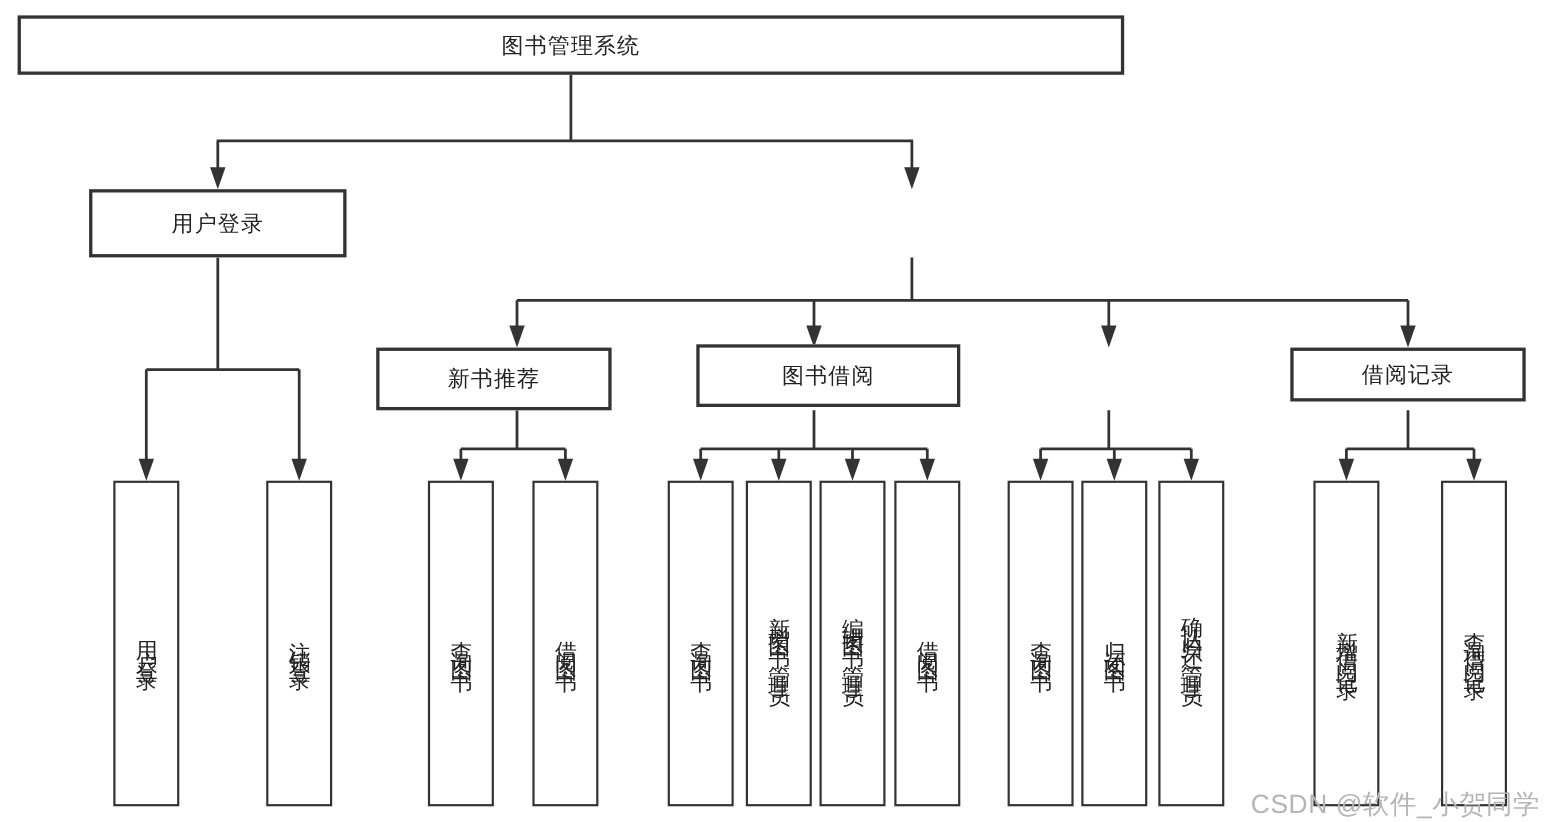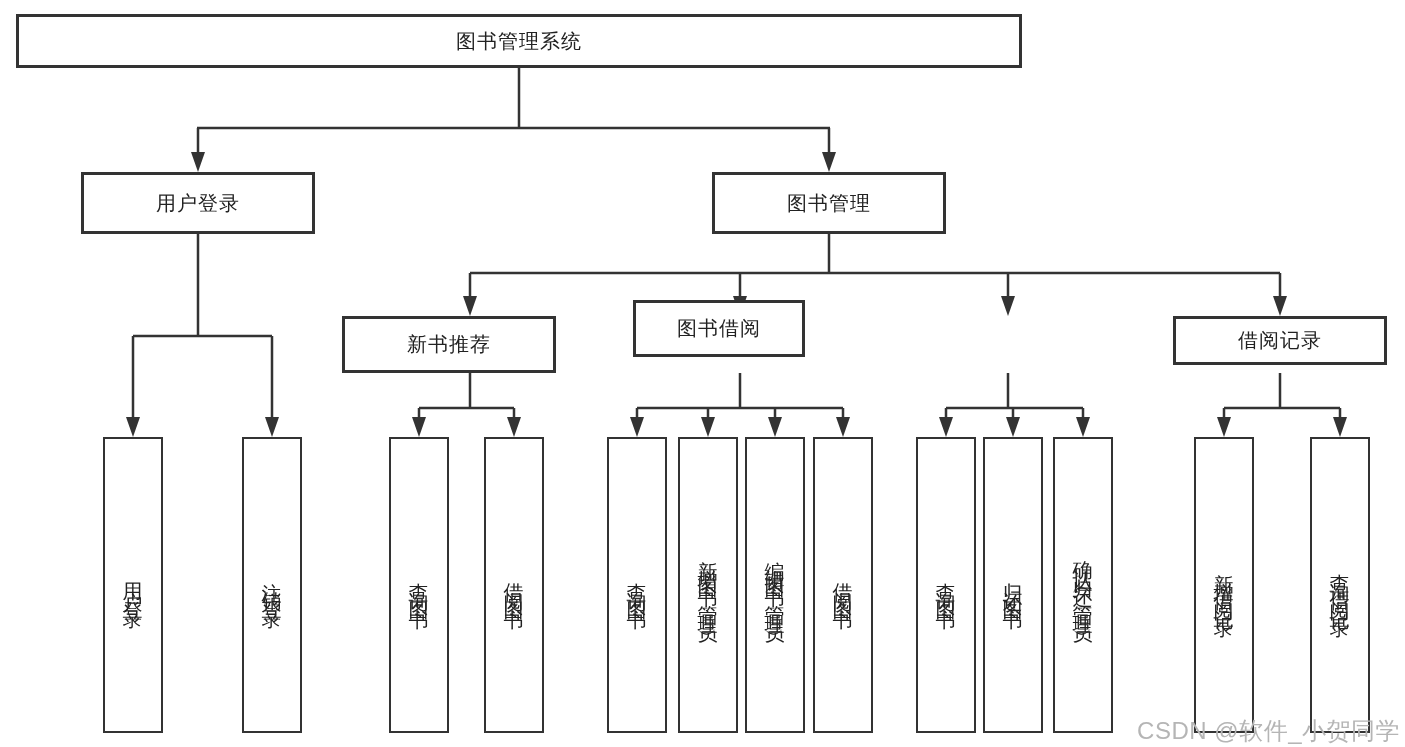--- a/index.html
+++ b/index.html
@@ -129,28 +129,25 @@
     </g>
   </svg>
 
   <div class="box" style="left:16px;top:14px;width:1006px;height:54px">
     <span class="lbl">图书管理系统</span>
   </div>
 
   <div class="box" style="left:81px;top:172px;width:234px;height:62px">
     <span class="lbl">用户登录</span>
   </div>
-  <div class="box" style="left:712px;top:172px;width:234px;height:62px">
-    <span class="lbl">图书管理</span>
-  </div>
 
   <div class="box" style="left:342px;top:316px;width:214px;height:57px">
     <span class="lbl">新书推荐</span>
   </div>
-  <div class="box" style="left:633px;top:300px;width:172px;height:57px">
+  <div class="box" style="left:633px;top:313px;width:240px;height:57px">
     <span class="lbl">图书借阅</span>
   </div>
   <div class="box" style="left:1173px;top:316px;width:214px;height:49px">
     <span class="lbl">借阅记录</span>
   </div>
 
   <div class="vbox" style="left:103px">
     <span class="vlbl">用户登录</span>
   </div>
   <div class="vbox" style="left:242px">

